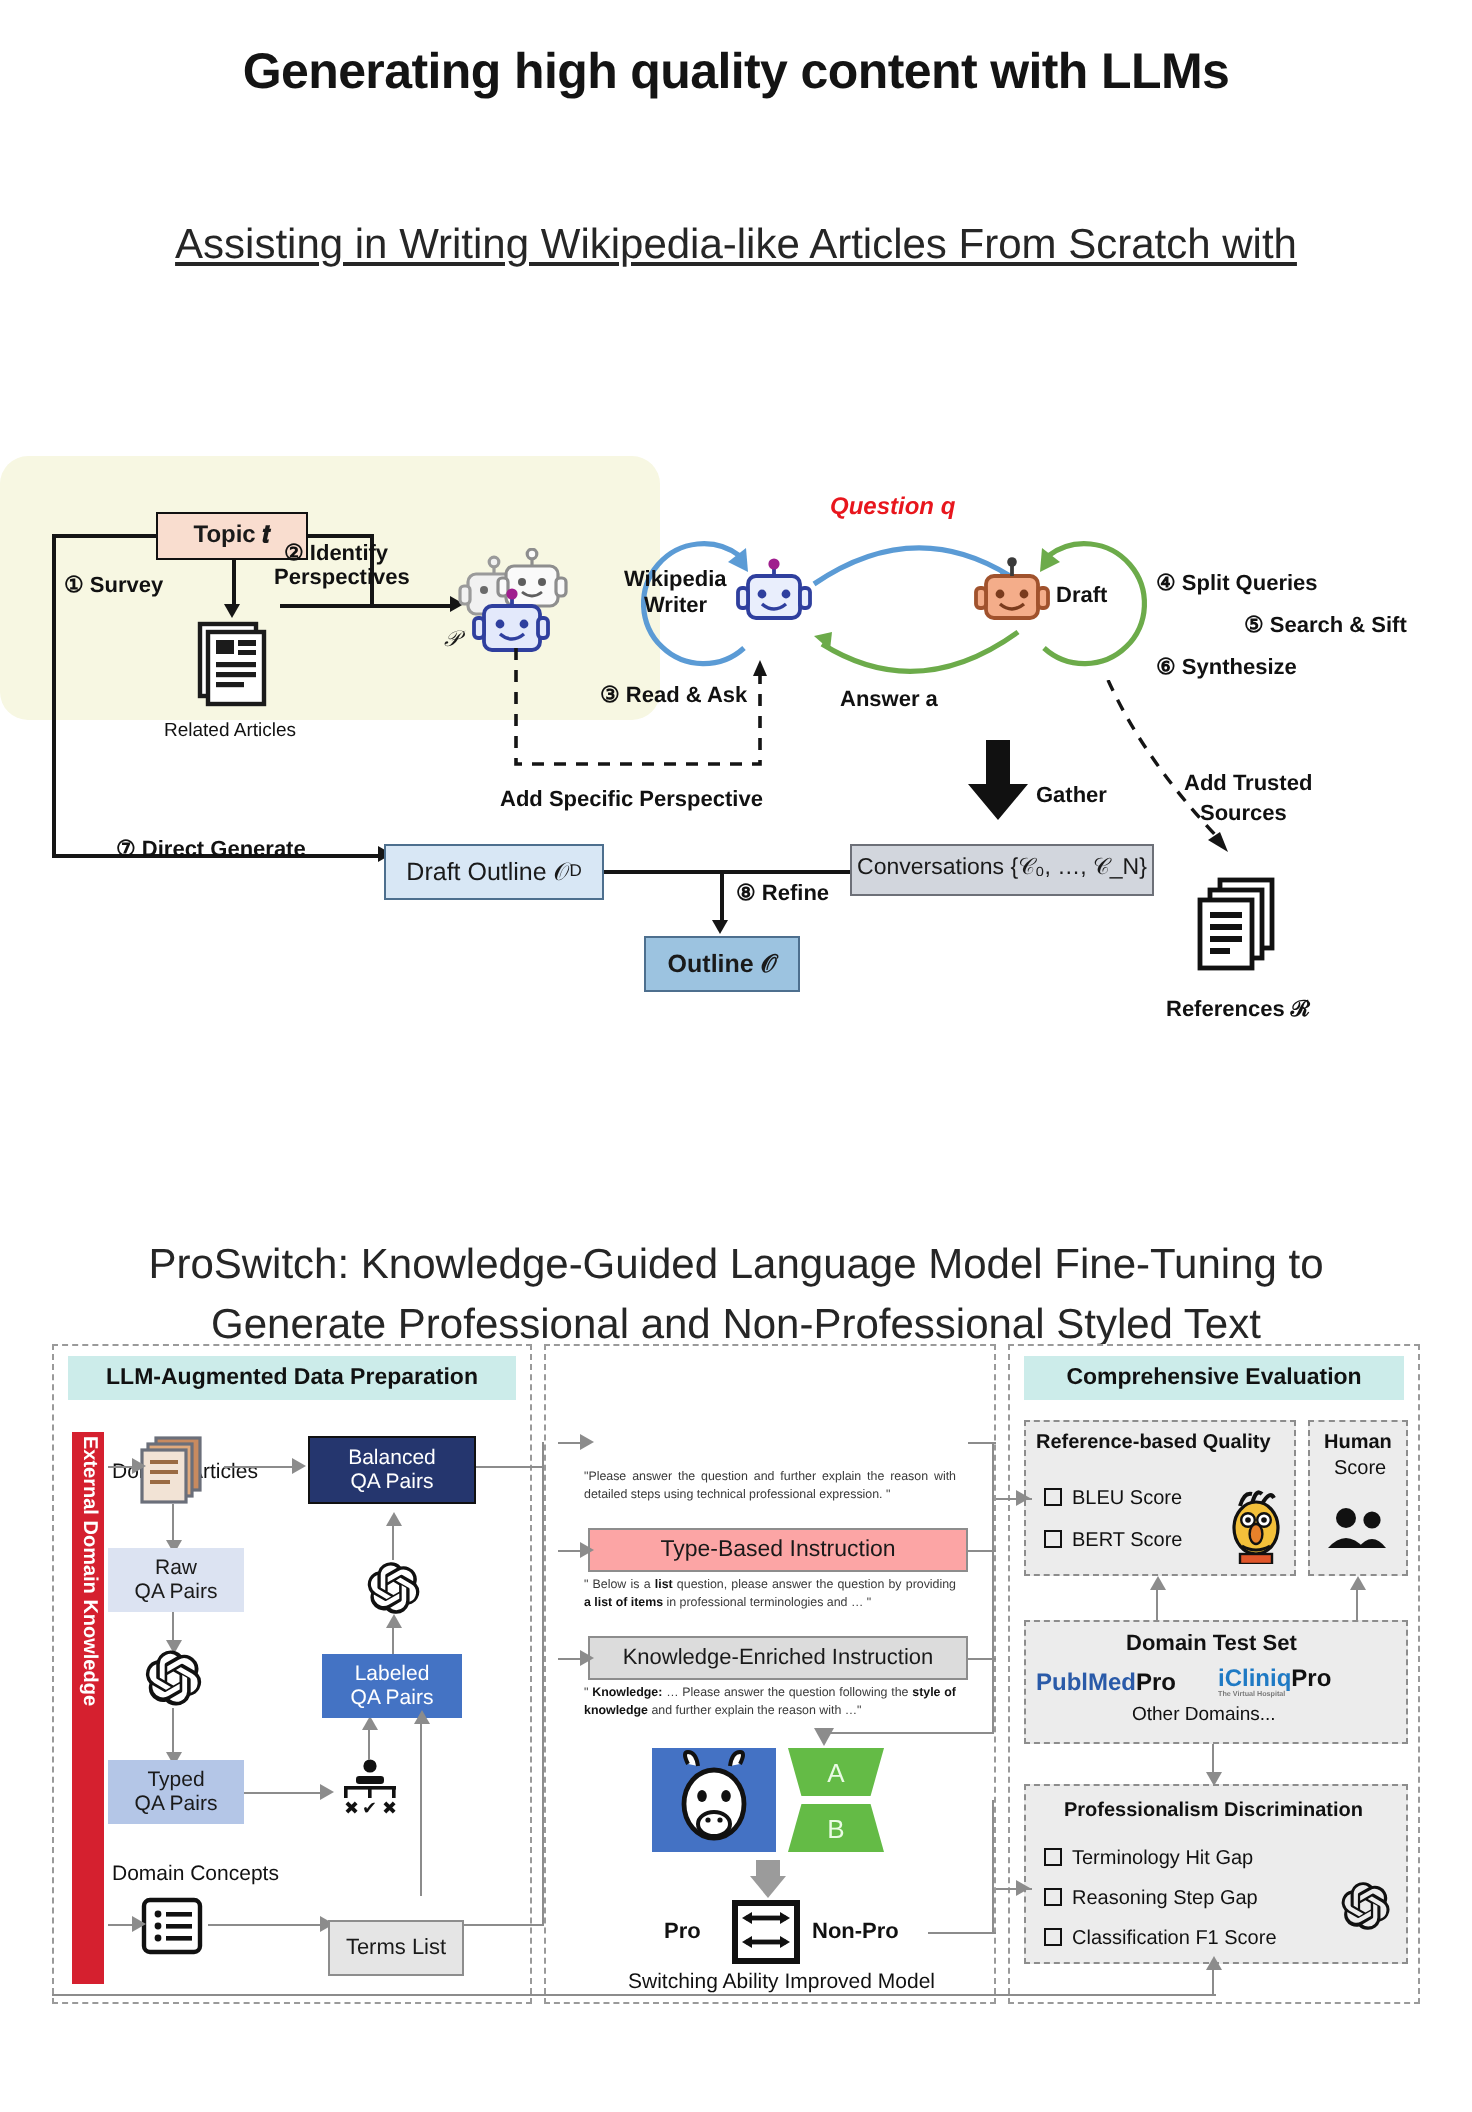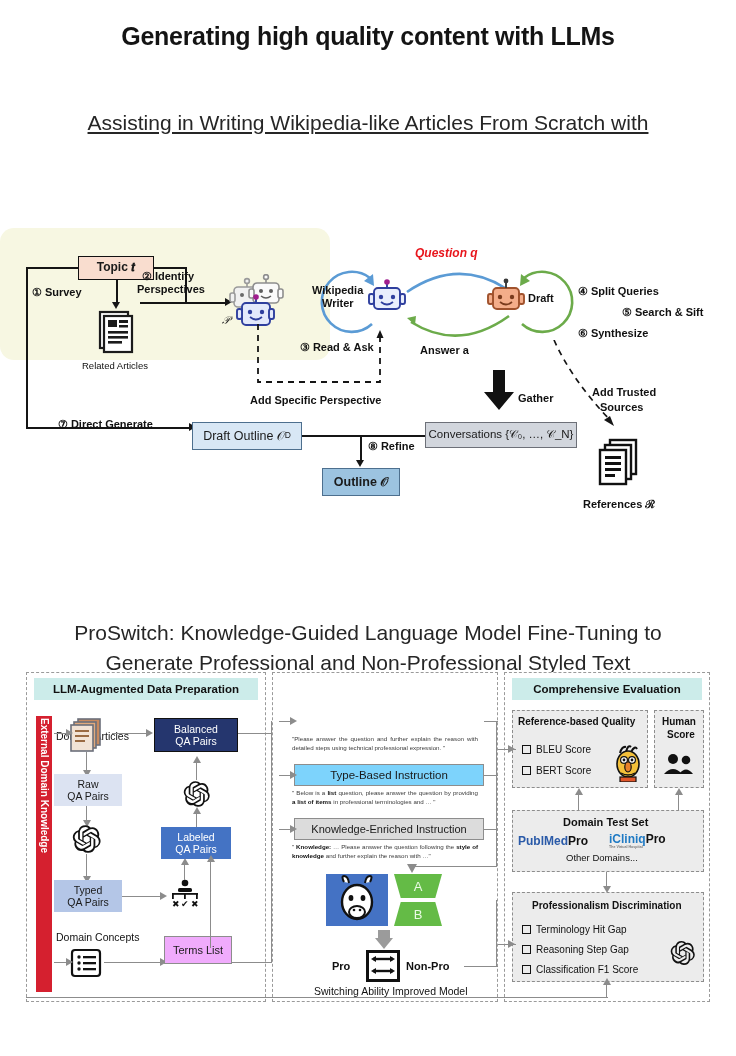--- a/index.html
+++ b/index.html
@@ -366,29 +366,29 @@
       <circle cx="9" cy="15" r="1.7" fill="#111"></circle>
         <rect x="13" y="14" width="13" height="2.3" fill="#111"></rect>
       <circle cx="9" cy="21" r="1.7" fill="#111"></circle>
         <rect x="13" y="20" width="13" height="2.3" fill="#111"></rect>
     </svg>
     <div class="lng" style="left:28px;top:290px;width:14px;height:1.4px;"></div>
     <div class="ahg ahg-r" style="left:40px;top:286px;"></div>
     <div class="lng" style="left:78px;top:290px;width:58px;height:1.4px;"></div>
     <div class="ahg ahg-r" style="left:134px;top:286px;"></div>
 
-    <div class="greybox" style="left:138px;top:264px;width:68px;height:28px;background:#f0abfc;">Terms List</div>
+    <div class="greybox" style="left:138px;top:288px;width:68px;height:28px;background:#e5e5e5;">Terms List</div>
     <div class="lng" style="left:184px;top:187px;width:1.4px;height:89px;"></div>
     <div class="ahg ahg-u" style="left:181px;top:183px;"></div>
 
     <div class="panel" style="left:246px;top:0;width:226px;height:330px;"></div>
 
     <div class="instr" style="left:266px;top:62px;width:186px;">"Please answer the question and further explain the reason with detailed steps using technical professional expression. "</div>
 
-    <div class="greybox" style="left:268px;top:92px;width:190px;height:22px;font-size:11.5px;background:#7dd3fc;">Type-Based Instruction</div>
+    <div class="greybox" style="left:268px;top:92px;width:190px;height:22px;font-size:11.5px;background:#fca5a5;">Type-Based Instruction</div>
     <div class="instr" style="left:266px;top:116px;width:186px;">
       <span>" Below is a </span><b>list</b><span> question, please answer the question by providing </span><b>a list of items</b><span> in professional terminologies and … "</span>
     </div>
 
     <div class="greybox" style="left:268px;top:146px;width:190px;height:22px;font-size:11px;background:#dcdcdc;">Knowledge-Enriched Instruction</div>
     <div class="instr" style="left:266px;top:170px;width:186px;">
       <span>"  </span><b>Knowledge:</b><span> … Please answer the question following the </span><b>style of knowledge</b><span> and further explain the reason with …"</span>
     </div>
 
     <div class="lng" style="left:253px;top:49px;width:13px;height:1.4px;"></div>
@@ -456,21 +456,21 @@
       <circle cx="20" cy="16" r="3.4" fill="#fff" stroke="#111" stroke-width="1.2"></circle>
       <circle cx="12" cy="16" r="1.4" fill="#111"></circle>
         <circle cx="20" cy="16" r="1.4" fill="#111"></circle>
       <ellipse cx="16" cy="23" rx="3.2" ry="5" fill="#e8812a" stroke="#111" stroke-width="1.2"></ellipse>
       <path d="M9 29 q7 4 14 0" stroke="#111" stroke-width="1.4" fill="none"></path>
       <rect x="8" y="33" width="16" height="5" fill="#e0562a" stroke="#111" stroke-width="1.2"></rect>
     </svg>
 
     <div class="subbox" style="left:628px;top:38px;width:50px;height:78px;"></div>
     <div class="bl" style="left:636px;top:44px;font-size:10px;font-weight:bold;">Human</div>
-    <div class="bl" style="left:641px;top:57px;font-size:10px;font-weight:bold;">Score</div>
+    <div class="bl" style="left:641px;top:57px;font-size:10px;font-weight:normal;">Score</div>
     <svg width="36" height="24" style="position:absolute;left:635px;top:80px;">
       <circle cx="12" cy="7" r="5" fill="#111"></circle>
         <path d="M3 22 q9 -10 18 0z" fill="#111"></path>
       <circle cx="25" cy="8" r="4.3" fill="#111"></circle>
         <path d="M18 22 q7 -9 14 0z" fill="#111"></path>
     </svg>
 
     <div class="subbox" style="left:486px;top:138px;width:192px;height:62px;"></div>
     <div class="bl" style="left:537px;top:144px;font-size:11px;font-weight:bold;">Domain Test Set</div>
     <div class="bl" style="left:492px;top:162px;font-size:12px;font-weight:bold;">

